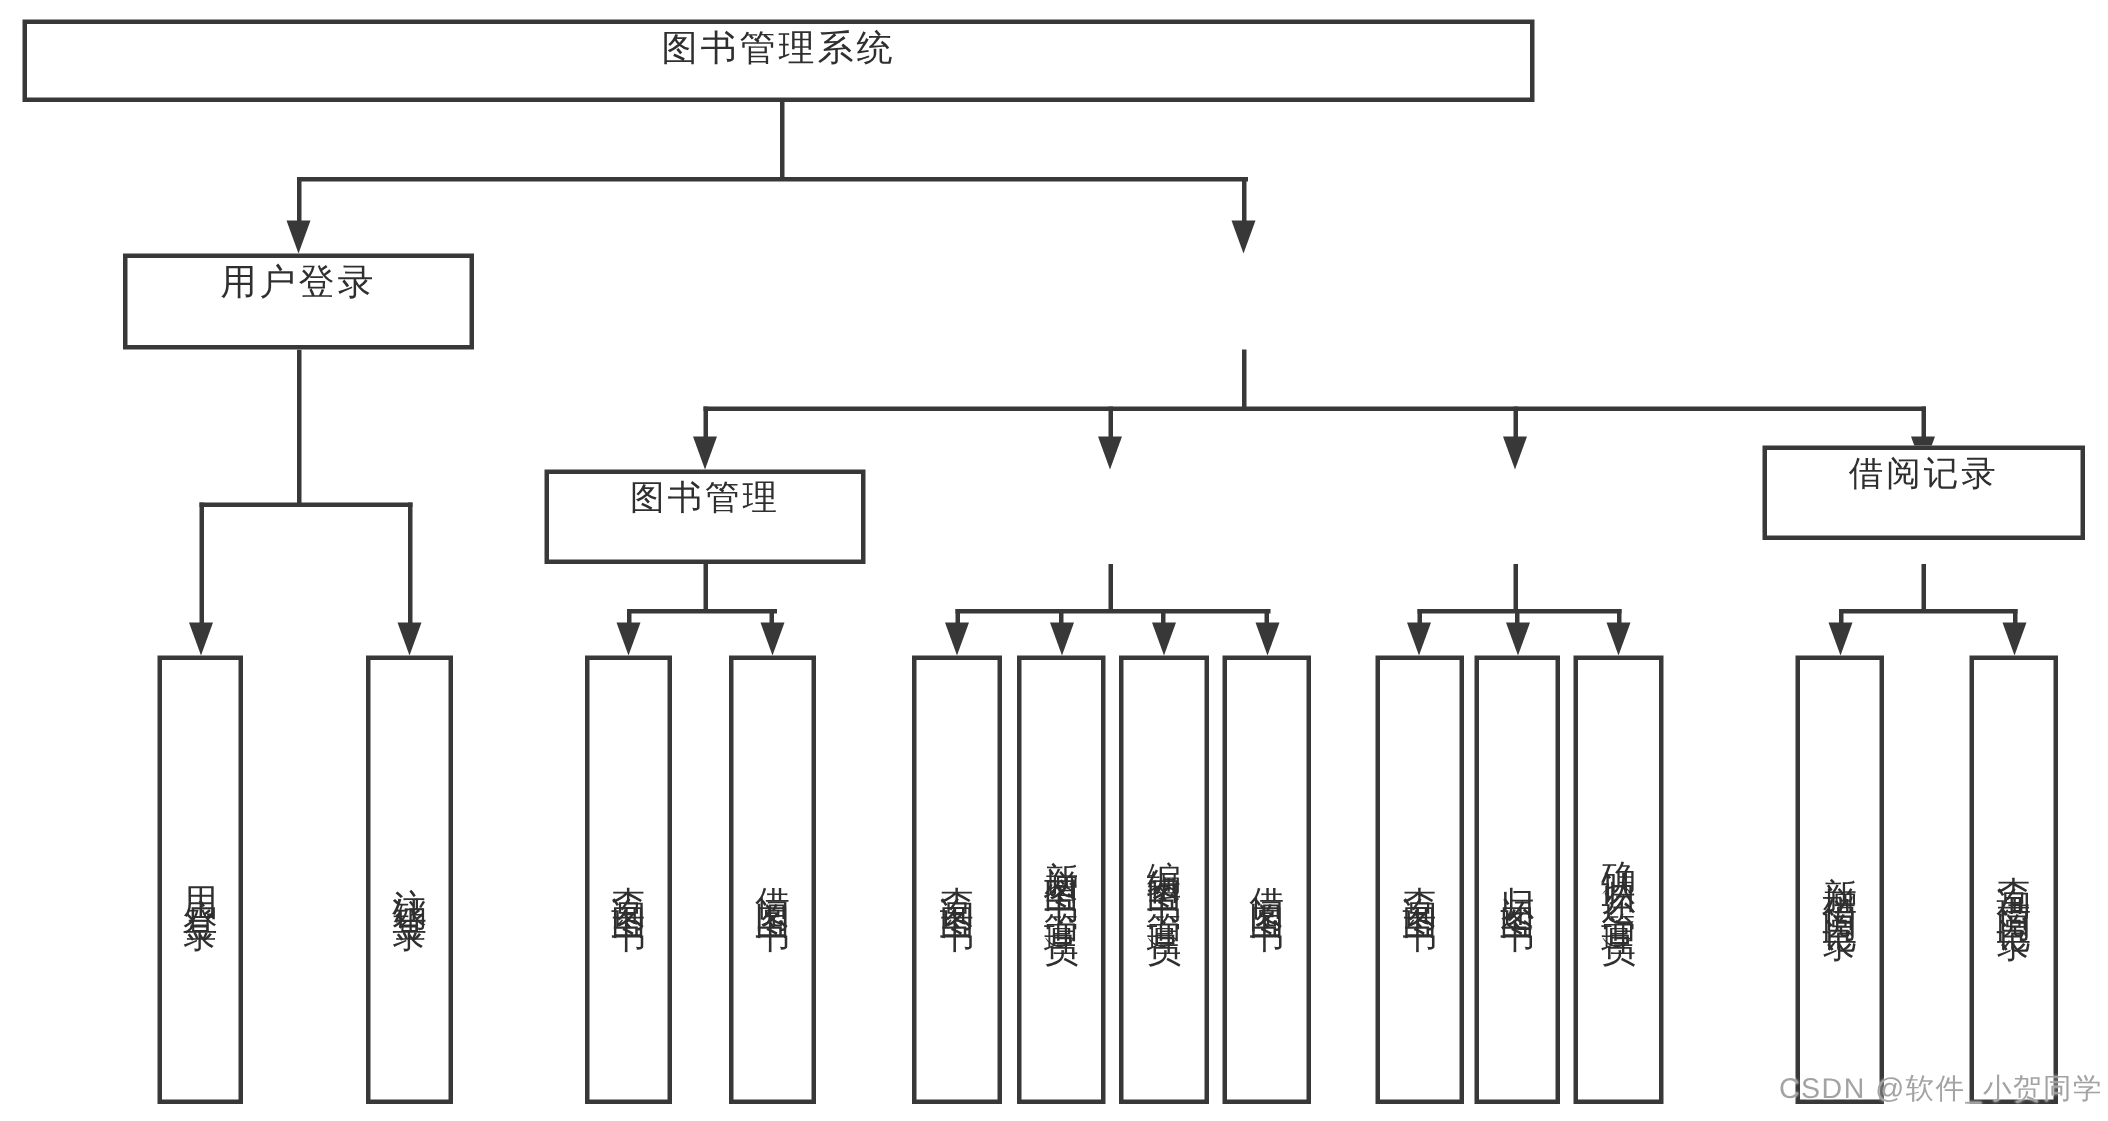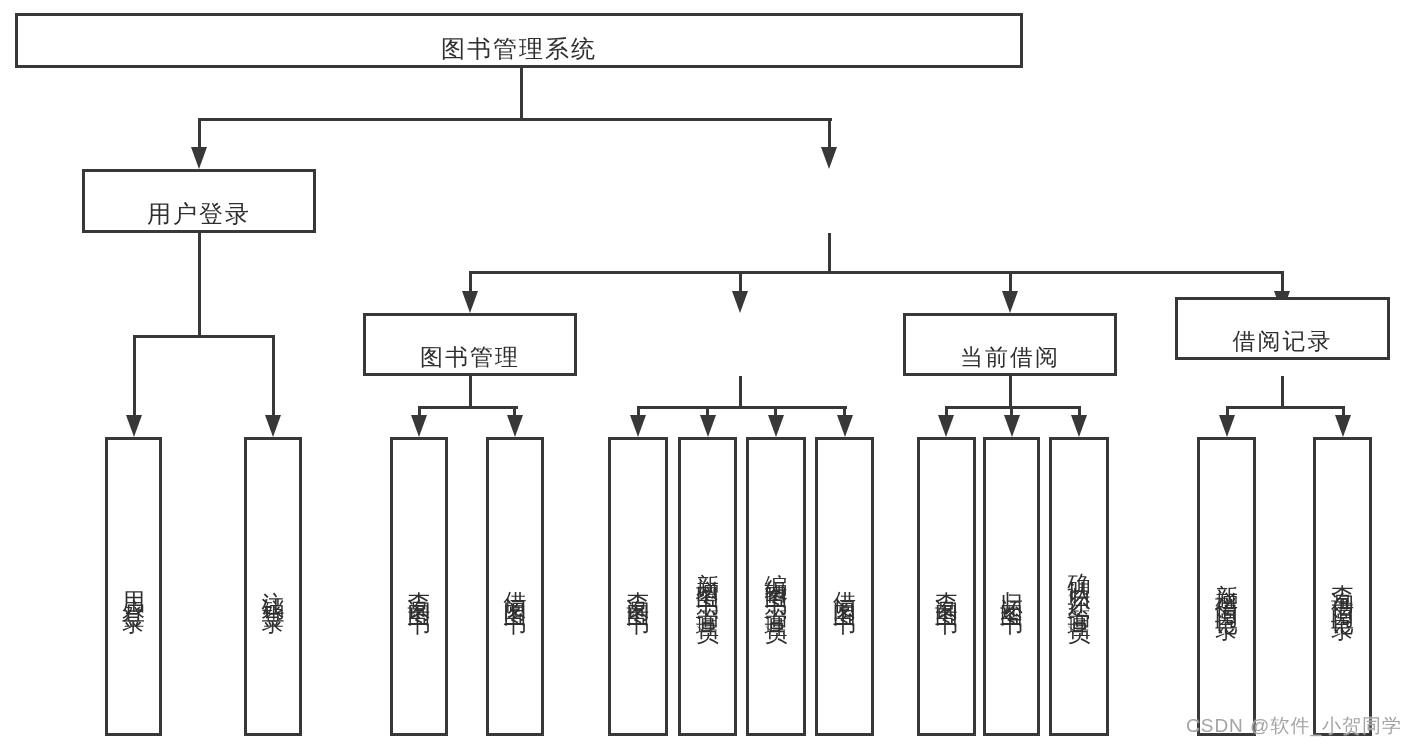--- a/index.html
+++ b/index.html
@@ -9,21 +9,21 @@
   }
   
   .vl{position:absolute;width:3px;background:#383838;}
   .hl{position:absolute;height:3px;background:#383838;}
   
   .arr{position:absolute;width:0;height:0;
        border-left:8px solid transparent;border-right:8px solid transparent;
        border-top:22px solid #383838;}
   
   .hnode{position:absolute;box-sizing:border-box;border:3px solid #383838;background:#ffffff;
-         display:flex;align-items:flex-end;justify-content:center;
+         display:flex;align-items:flex-start;justify-content:center;
          color:#2f2f2f;font-size:23px;letter-spacing:2px;white-space:nowrap;}
   .hnode.lv0{font-size:24px;}
   .hnode.lv1{font-size:24px;}
   
   .vnode{position:absolute;top:437px;height:299px;box-sizing:border-box;
          border:3px solid #383838;background:#ffffff;
          display:flex;align-items:center;justify-content:center;}
   .vnode span{writing-mode:vertical-rl;text-orientation:mixed;
               color:#2f2f2f;font-size:23px;letter-spacing:7px;
               line-height:1;white-space:nowrap;}
@@ -99,23 +99,20 @@
     <span>图书管理系统</span>
   </div>
 
   <div class="hnode lv1" style="left:82px;top:169px;width:234px;height:64px">
     <span>用户登录</span>
   </div>
 
   <div class="hnode" style="left:363px;top:313px;width:214px;height:63px">
     <span>图书管理</span>
   </div>
-  <div class="hnode" style="left:903px;top:313px;width:214px;height:63px">
-    <span>当前借阅</span>
-  </div>
   <div class="hnode" style="left:1175px;top:297px;width:215px;height:63px">
     <span>借阅记录</span>
   </div>
 
   <div class="vnode" style="left:105px;width:57px">
     <span>用户登录</span>
   </div>
   <div class="vnode" style="left:244px;width:58px">
     <span>注销登录</span>
   </div>

